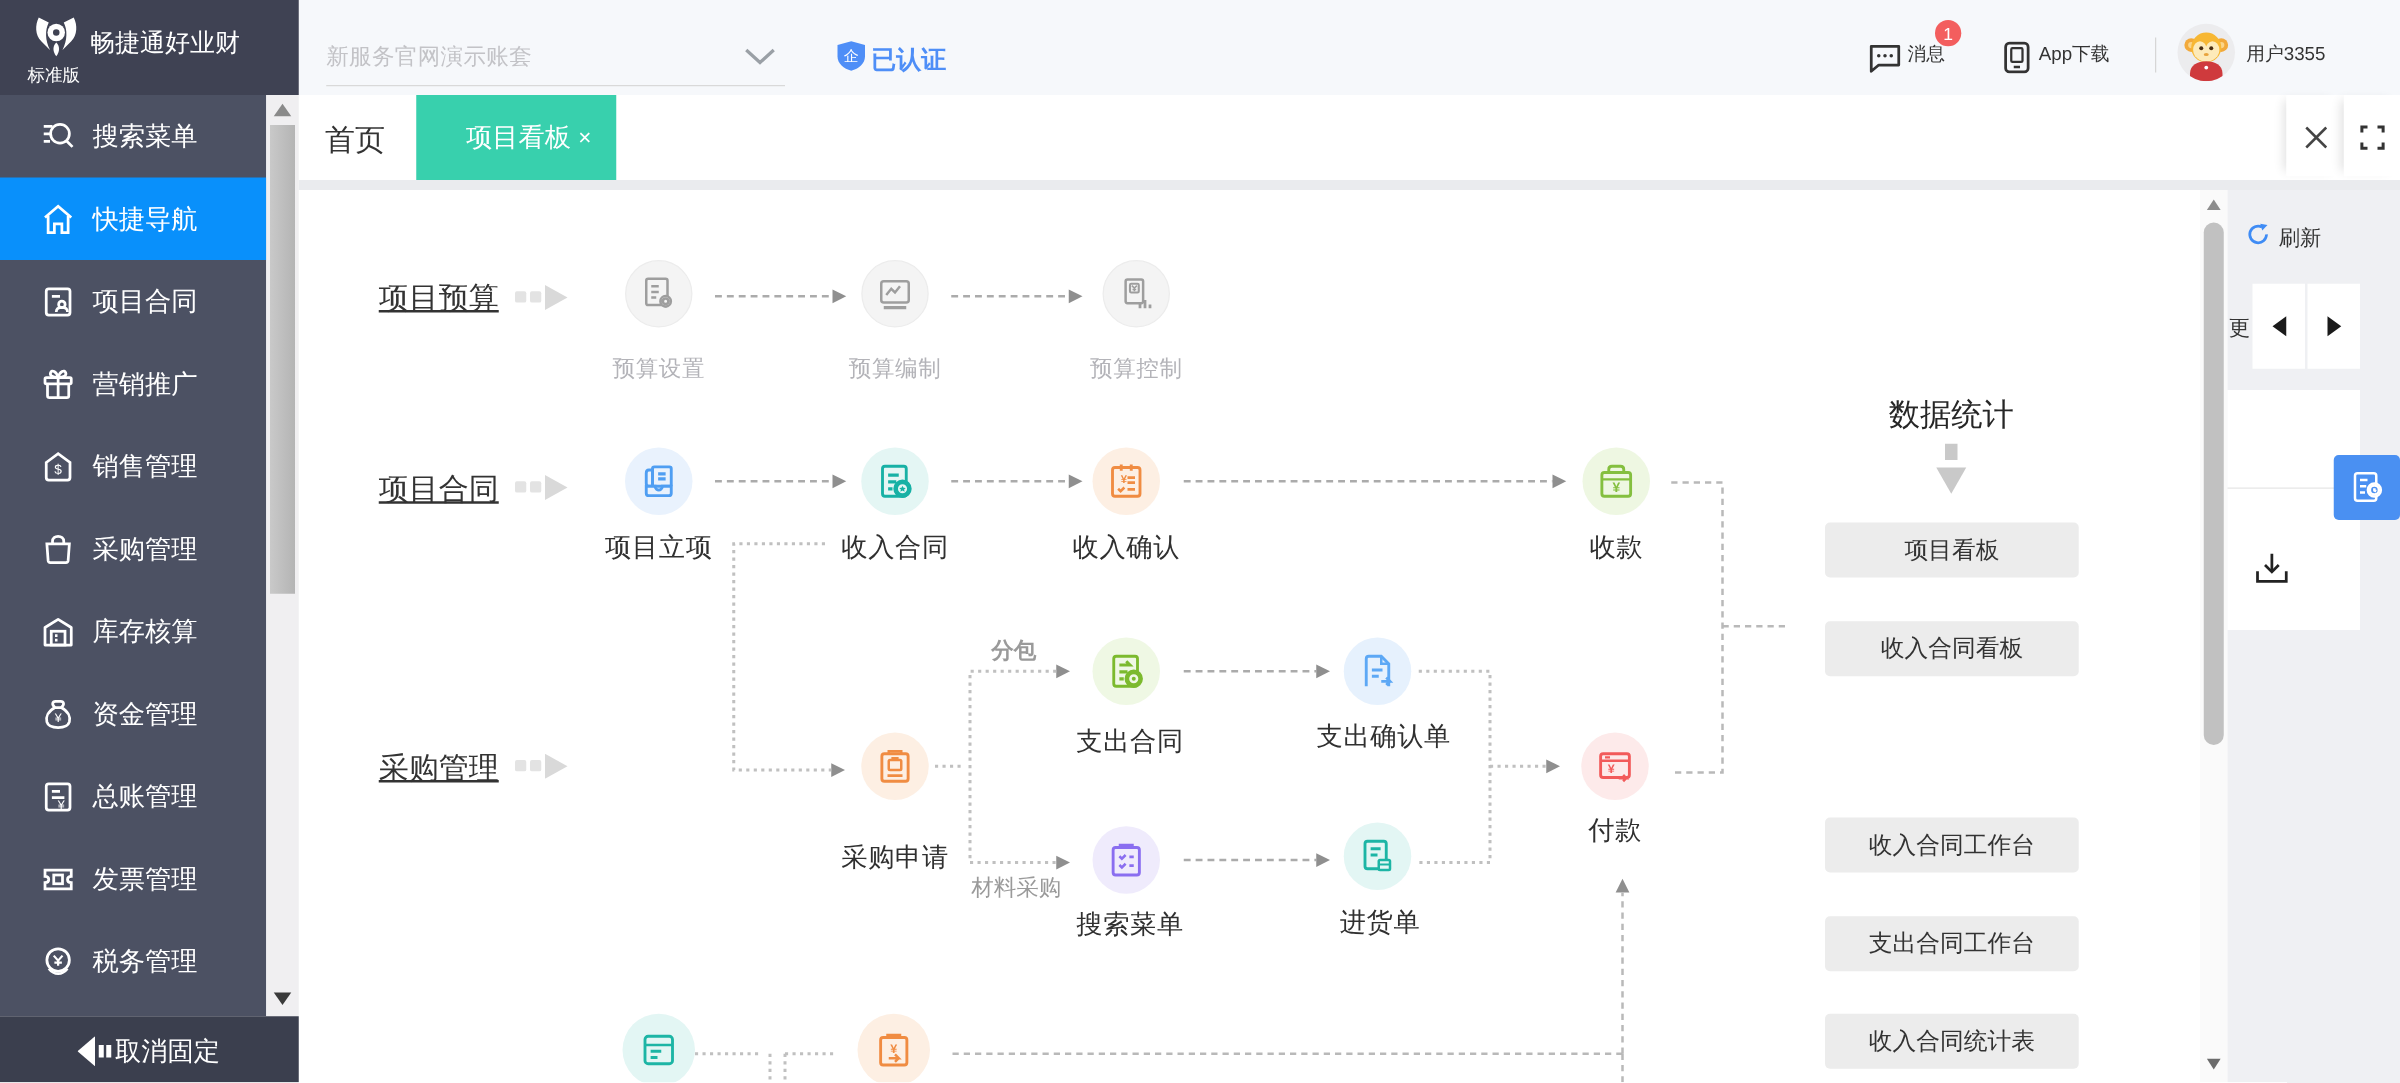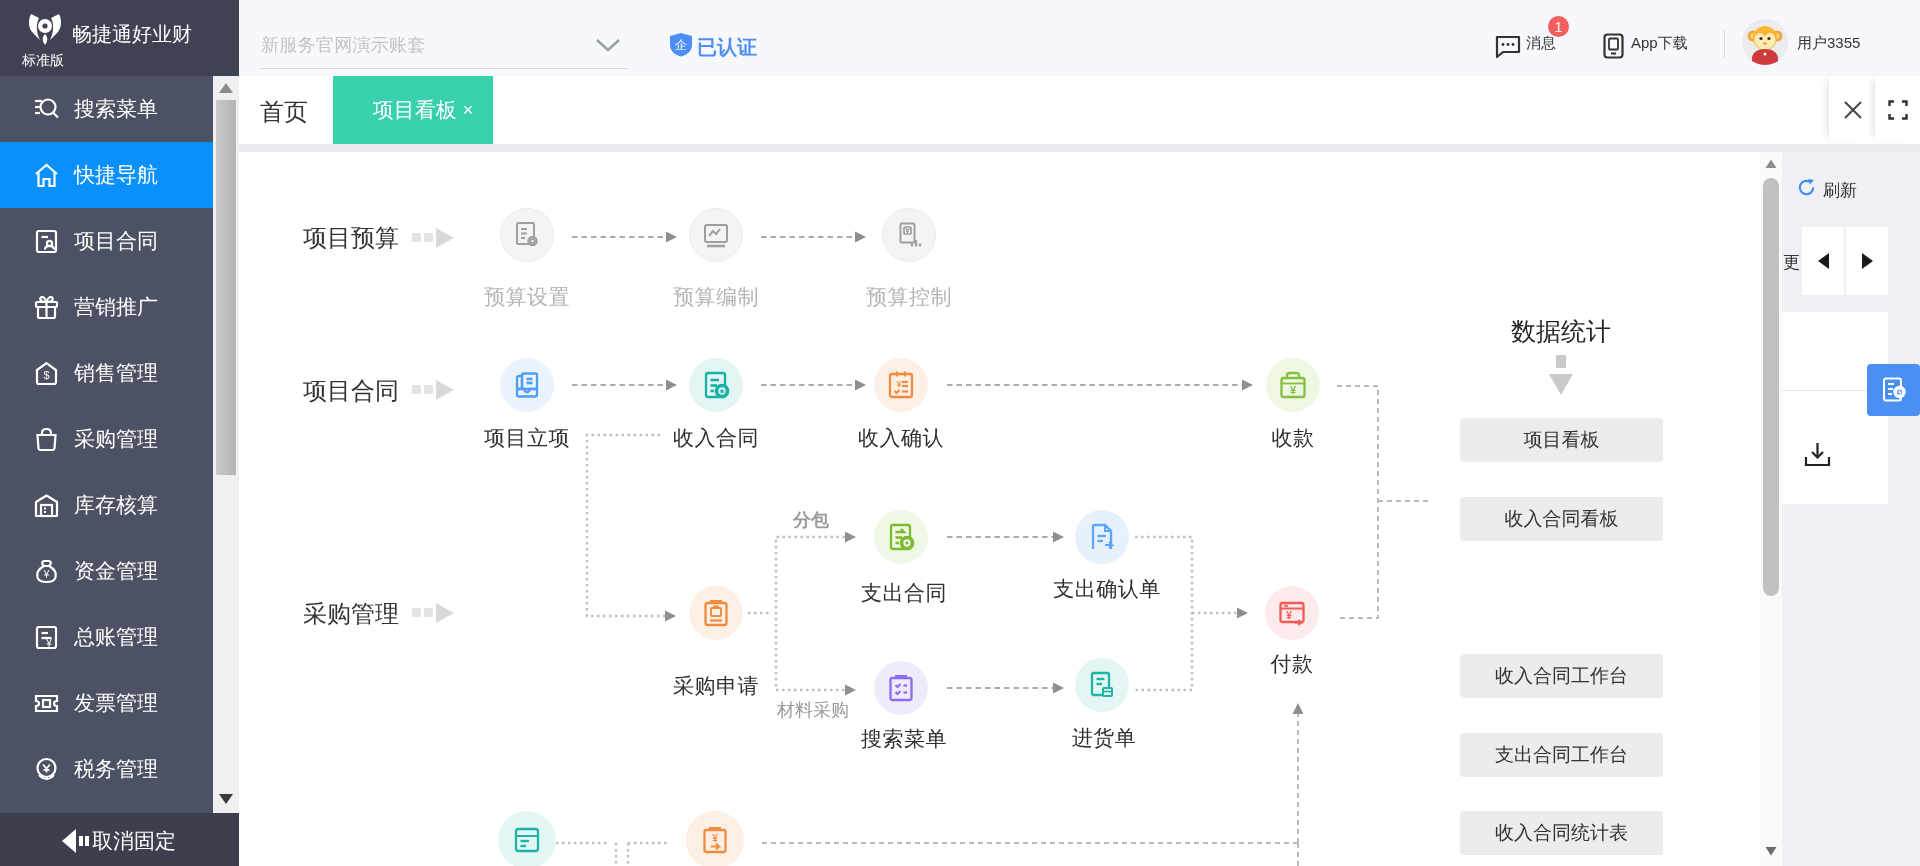--- a/index.html
+++ b/index.html
@@ -1,22 +1,22 @@
 <!DOCTYPE html>
 <html><head>
 <meta charset="utf-8">
 <style>
 html,body{margin:0;padding:0;}
 body{width:1920px;height:866px;overflow:hidden;font-family:"Liberation Sans",sans-serif;}
 #root{position:relative;width:1920px;height:866px;background:#fff;overflow:hidden;}
 .abs{position:absolute;}
 .node{position:absolute;width:54px;height:54px;border-radius:50%;display:flex;align-items:center;justify-content:center;box-sizing:border-box;}
 .nlabel{position:absolute;font-size:21px;letter-spacing:0.5px;color:#303030;white-space:nowrap;transform:translateX(-50%);}
-.glabel{position:absolute;font-size:21px;letter-spacing:0.5px;color:#b3b3b8;white-space:nowrap;transform:translateX(-50%);}
-.rowlab{position:absolute;font-size:24px;color:#333;white-space:nowrap;}
+.glabel{position:absolute;font-size:18px;letter-spacing:0.5px;color:#b3b3b8;white-space:nowrap;transform:translateX(-50%);}
+.rowlab{position:absolute;font-size:24px;color:#333;white-space:nowrap;text-decoration:underline;}
 .sbtn{position:absolute;left:1460px;width:203px;height:44px;background:#ececec;border-radius:4px;font-size:19px;color:#333;display:flex;align-items:center;justify-content:center;}
 .mitem{position:absolute;left:0;width:213px;height:66px;display:flex;align-items:center;color:#fff;font-size:21px;}
 .mitem svg{margin-left:33px;margin-right:14px;}
 .hbtxt{font-size:15px;color:#333;}
 </style>
 </head>
 <body>
 <div id="root">
 
   <div class="abs" style="left:239px;top:0;width:1681px;height:76px;background:#f6f8fb;"></div>

